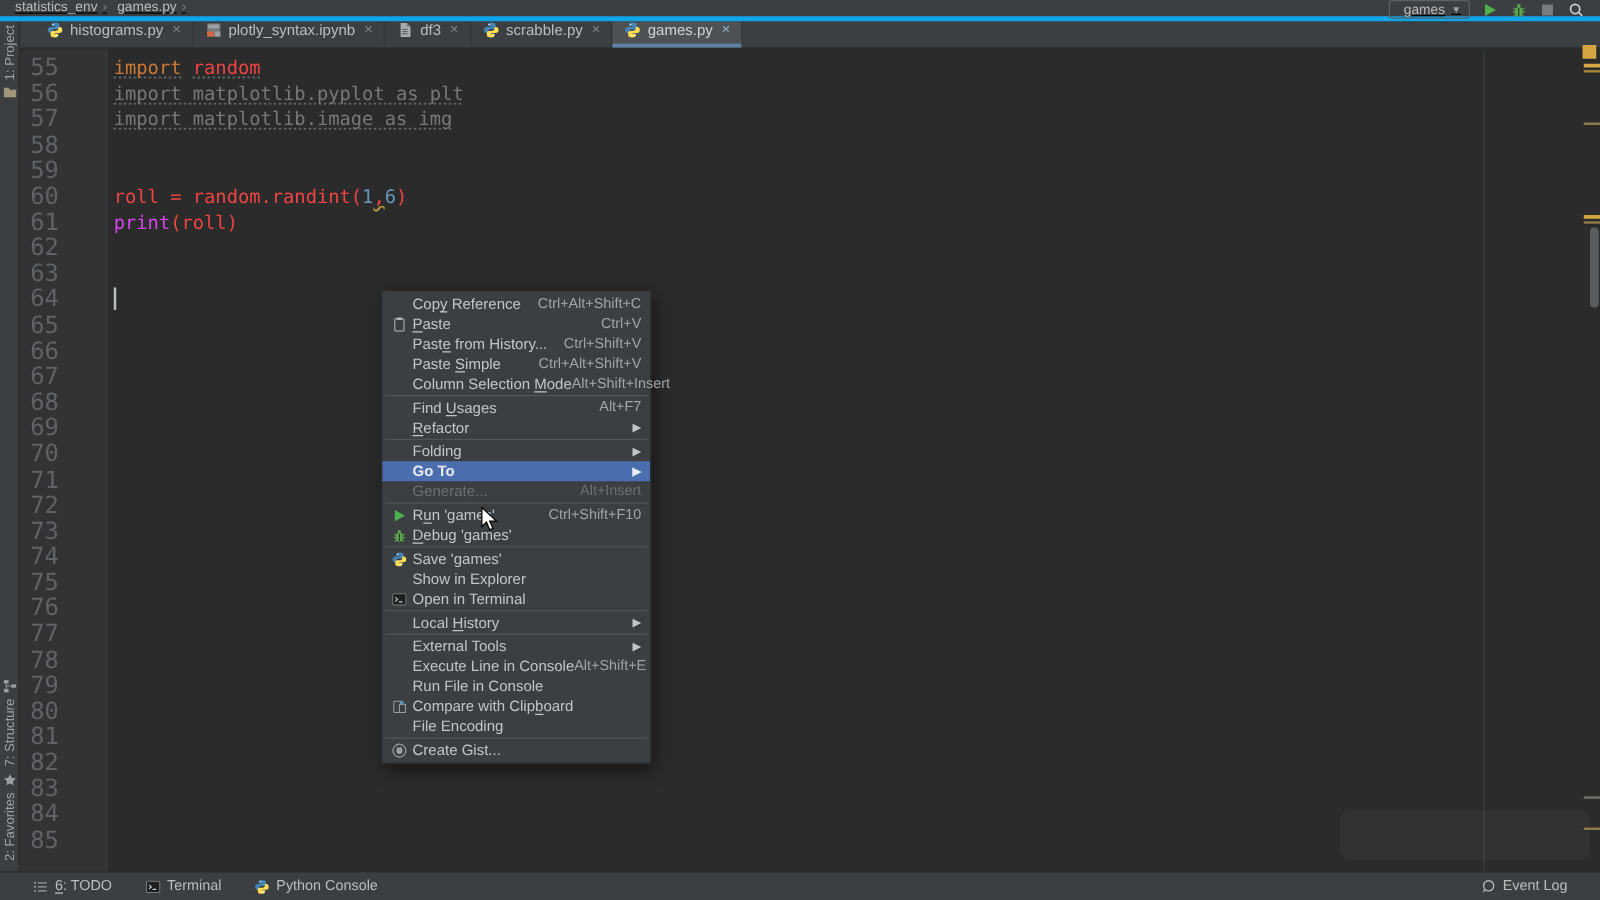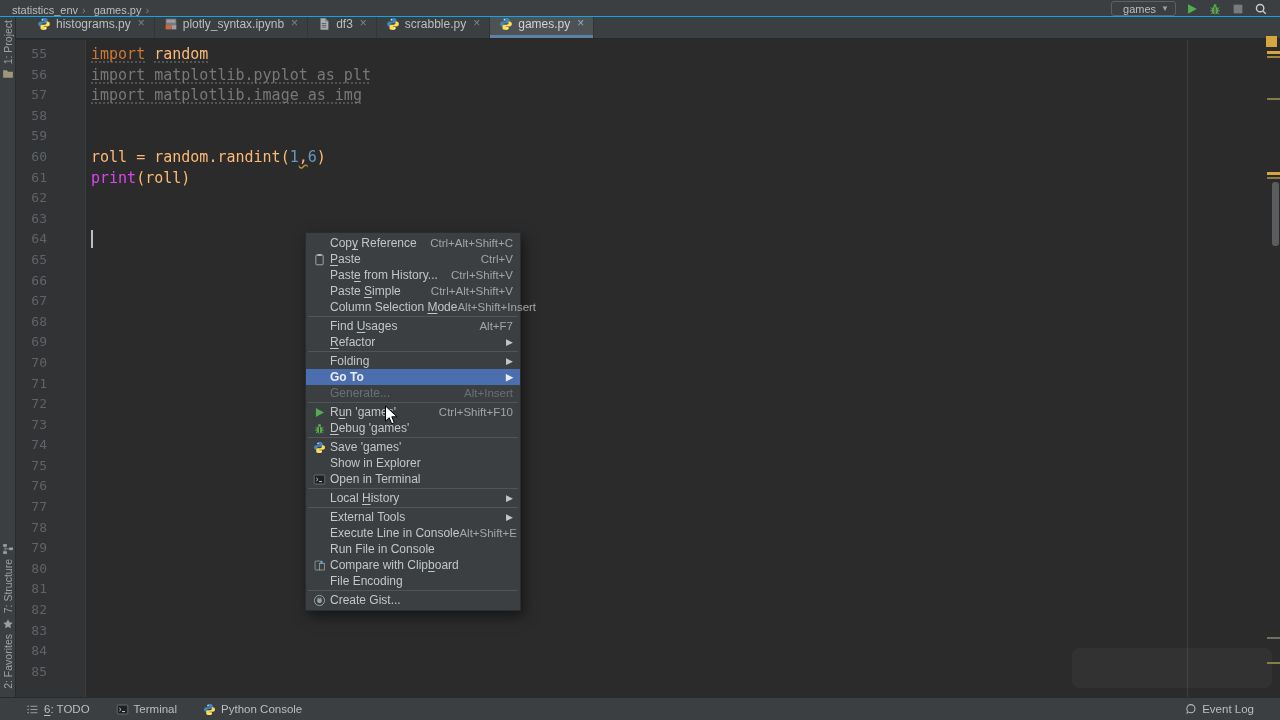--- a/index.html
+++ b/index.html
@@ -1,21 +1,21 @@
 <!DOCTYPE html>
 <html><head>
 <meta charset="utf-8">
 <style>
   * { margin:0; padding:0; box-sizing:border-box; }
   html,body { width:1280px; height:720px; overflow:hidden; }
   body { position:relative; background:#2b2b2b; font-family:"Liberation Sans",sans-serif; cursor:default; }
 
   
   .titlebar { position:absolute; left:0; top:0; width:1280px; height:17px; background:#3c3f41;
-              border-bottom:1px solid #0ea5e9; display:flex; align-items:flex-end; z-index:5; }
+              border-bottom:4px solid #0ea5e9; display:flex; align-items:flex-start; z-index:5;text-decoration:underline; }
   .crumbs { display:flex; align-items:center; gap:4px; padding-left:8px; font-size:11px; color:#bbbdbf; }
   .chev { color:#7d8183; font-size:11px; line-height:1; }
   .icn { display:inline-flex; align-items:center; justify-content:center; }
   .icn svg { width:14px; height:14px; display:block; }
   .run-controls { margin-left:auto; display:flex; align-items:center; gap:9px; padding-right:12px;padding-left:44px; }
   .runbox { display:flex; align-items:center; gap:5px; height:15px; padding:0 6px;
             border:1px solid #5e6163; border-radius:3px; font-size:11px; color:#bbbdbf; }
   .dd-arrow { font-size:8px; color:#9aa0a3; }
 
   
@@ -33,25 +33,25 @@
             border-right:1px solid #292b2c; z-index:4; }
   .vblock { position:absolute; left:0; width:16px; display:flex; flex-direction:column; align-items:center; gap:4px; }
   .vtext { writing-mode:vertical-lr; transform:rotate(180deg); font-size:10.5px; color:#9ea1a3; white-space:nowrap; }
   .vblock .icn svg { width:12px; height:12px; }
 
   
   .editor { position:absolute; left:16px; top:40px; right:0; bottom:23px; background:#2b2b2b; }
   .gutter { position:absolute; left:0; top:0; width:70px; bottom:0; background:#313335; border-right:1px solid #3a3e40; }
   .gnums { position:absolute; left:0; top:4px; width:31px; }
   .gnum { height:20.6px; line-height:20.6px; text-align:right; color:#606366;
-          font-family:"DejaVu Sans Mono",monospace; font-size:13px; }
+          font-family:"DejaVu Sans Mono",monospace; font-size:19px; }
   .codelines { position:absolute; left:75px; top:4px; right:20px;
                font-family:"DejaVu Sans Mono",monospace; font-size:15px; }
   .crow { height:20.6px; line-height:20.6px; white-space:pre; }
-  .tk-kw { color:#cc7832; } .tk-plain { color:#fdba74; } .tk-gray { color:#787878; }
+  .tk-kw { color:#cc7832; } .tk-plain { color:#ef4444; } .tk-gray { color:#787878; }
   .tk-num { color:#6897bb; } .tk-builtin { color:#d946ef; }
   .u-dot  { text-decoration-line:underline; text-decoration-style:dotted; text-decoration-color:#5f6468;
             text-underline-offset:3px; text-decoration-skip-ink:none; }
   .u-wavy { text-decoration-line:underline; text-decoration-style:wavy; text-decoration-color:#b3953e;
             text-underline-offset:2px; text-decoration-skip-ink:none; }
   .margin-guide { position:absolute; left:1171px; top:0; bottom:0; width:1px; background:#3a3e40; }
   .caret { position:absolute; left:75px; top:190px; width:1.5px; height:18px; background:#bcbec0; }
 
   
   .estripe { position:absolute; left:1264px; top:34px; width:16px; height:660px; z-index:6; }

